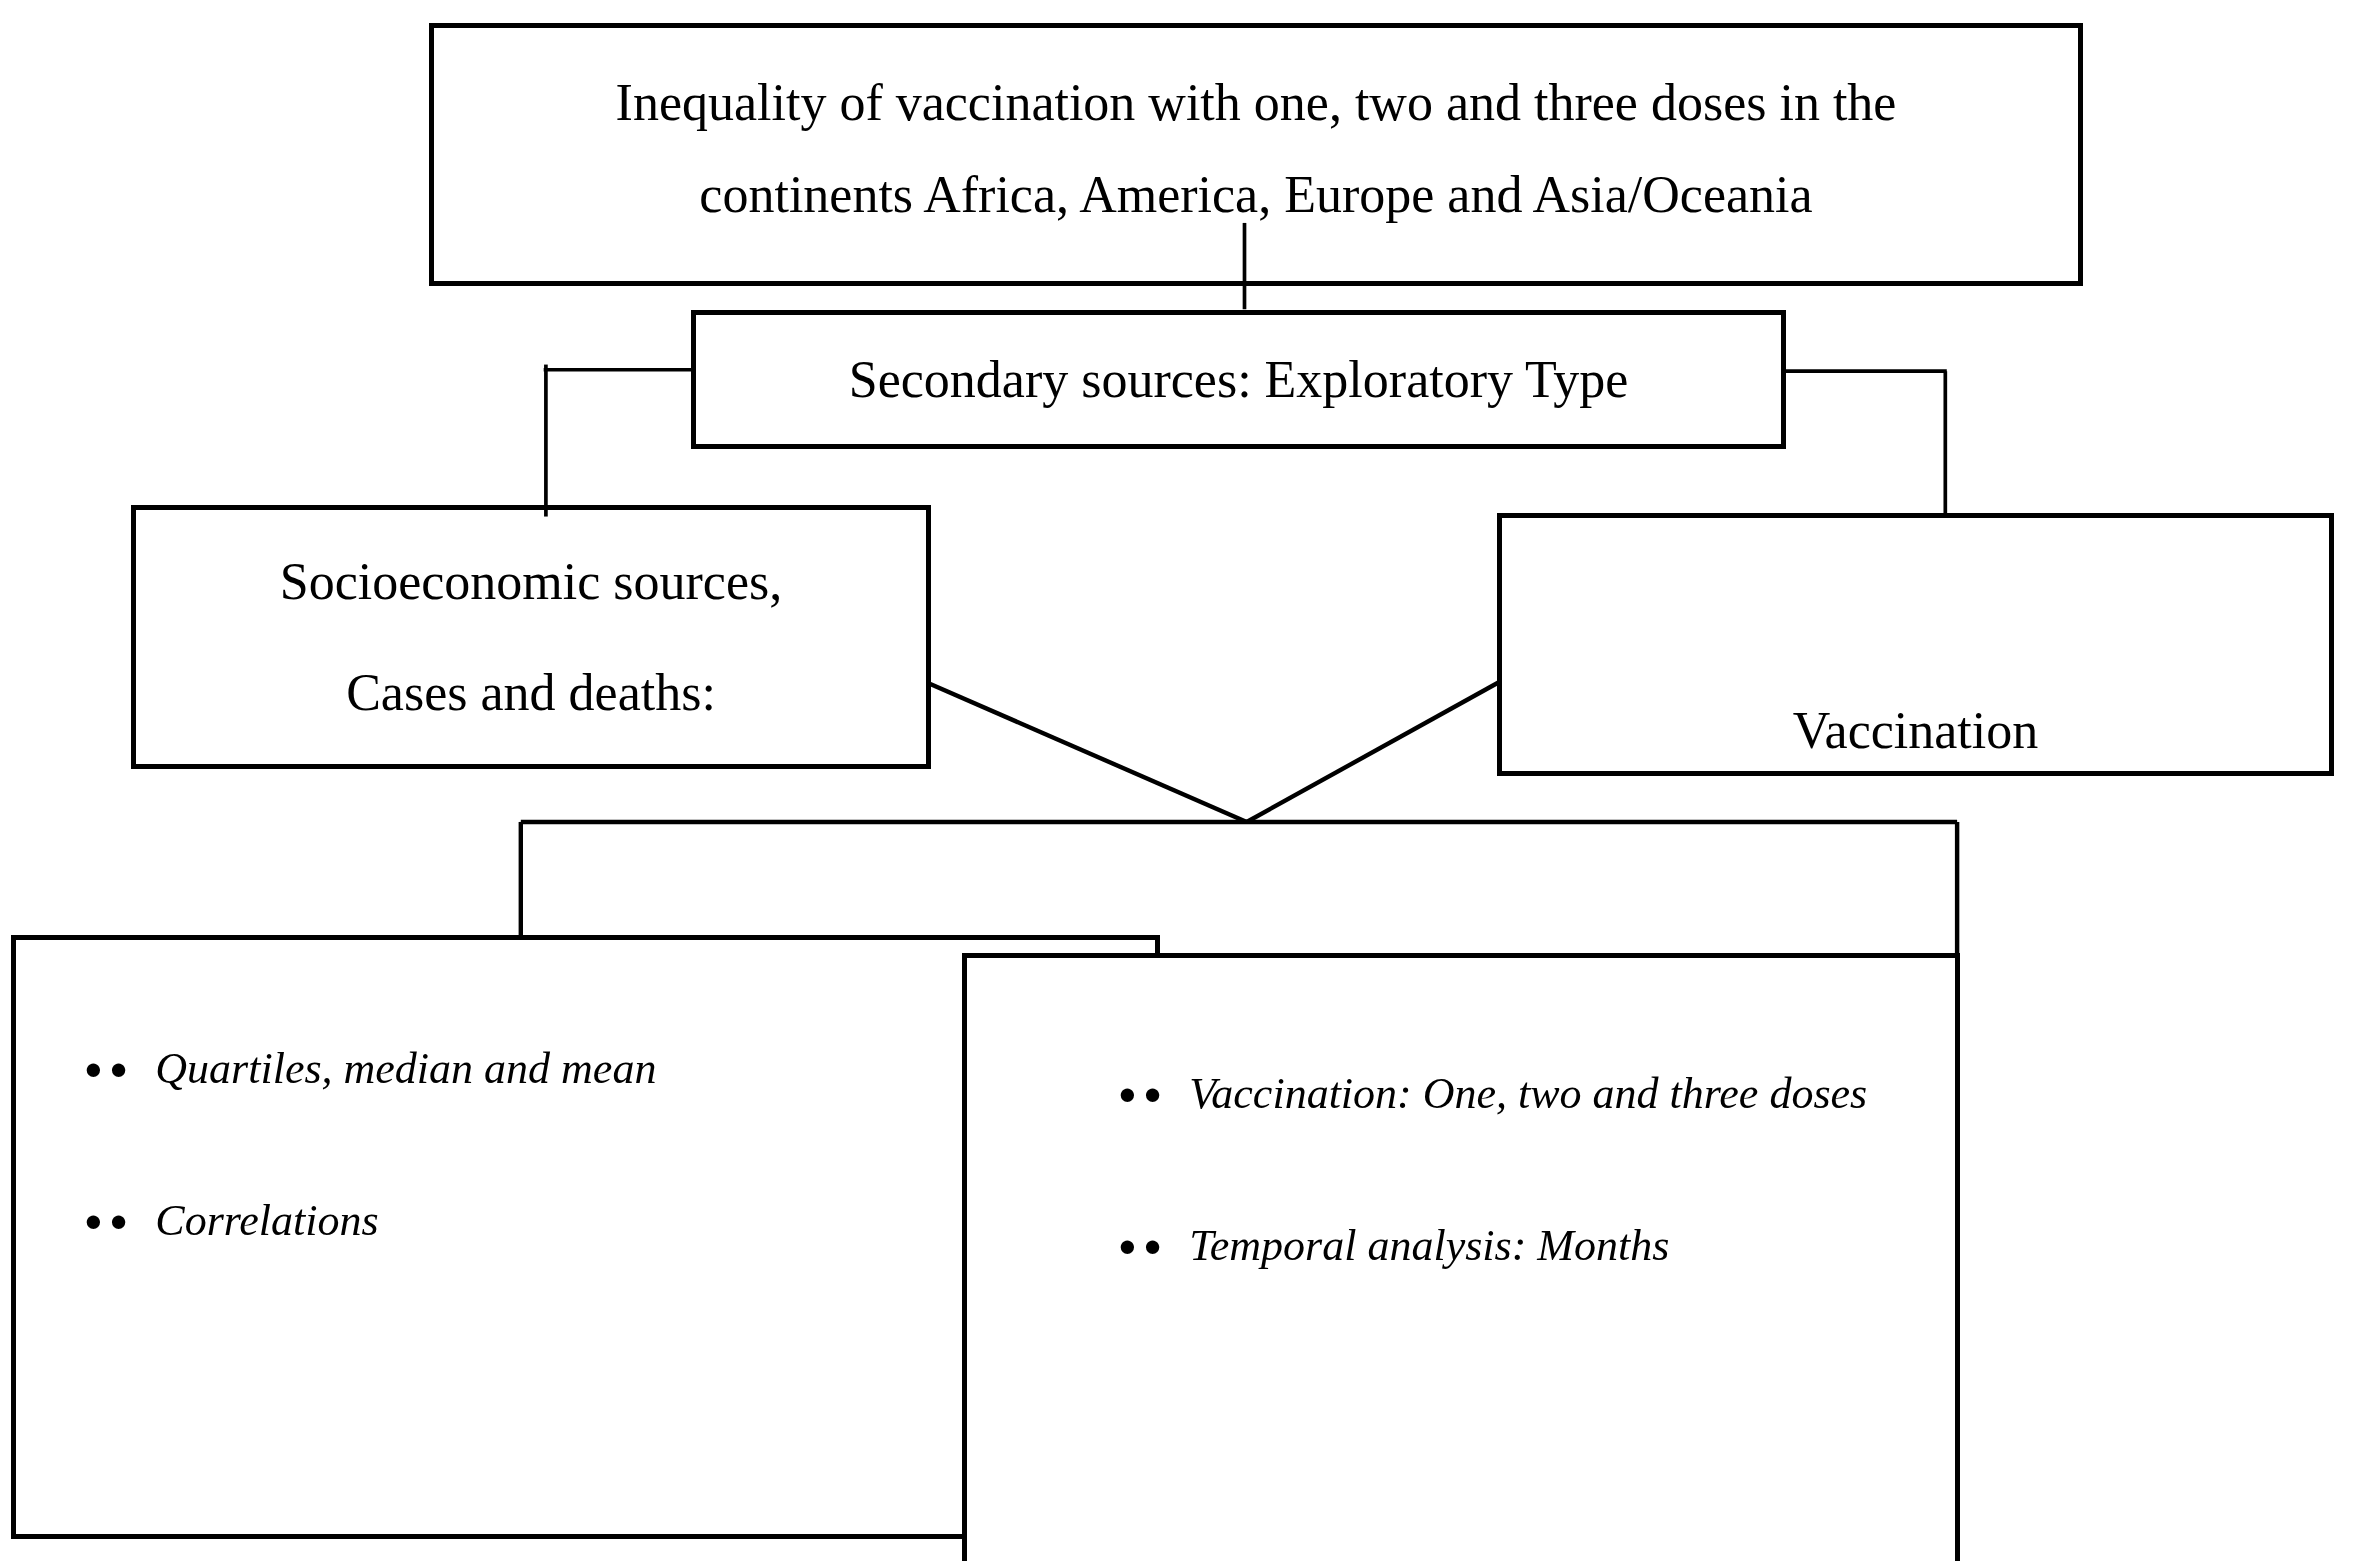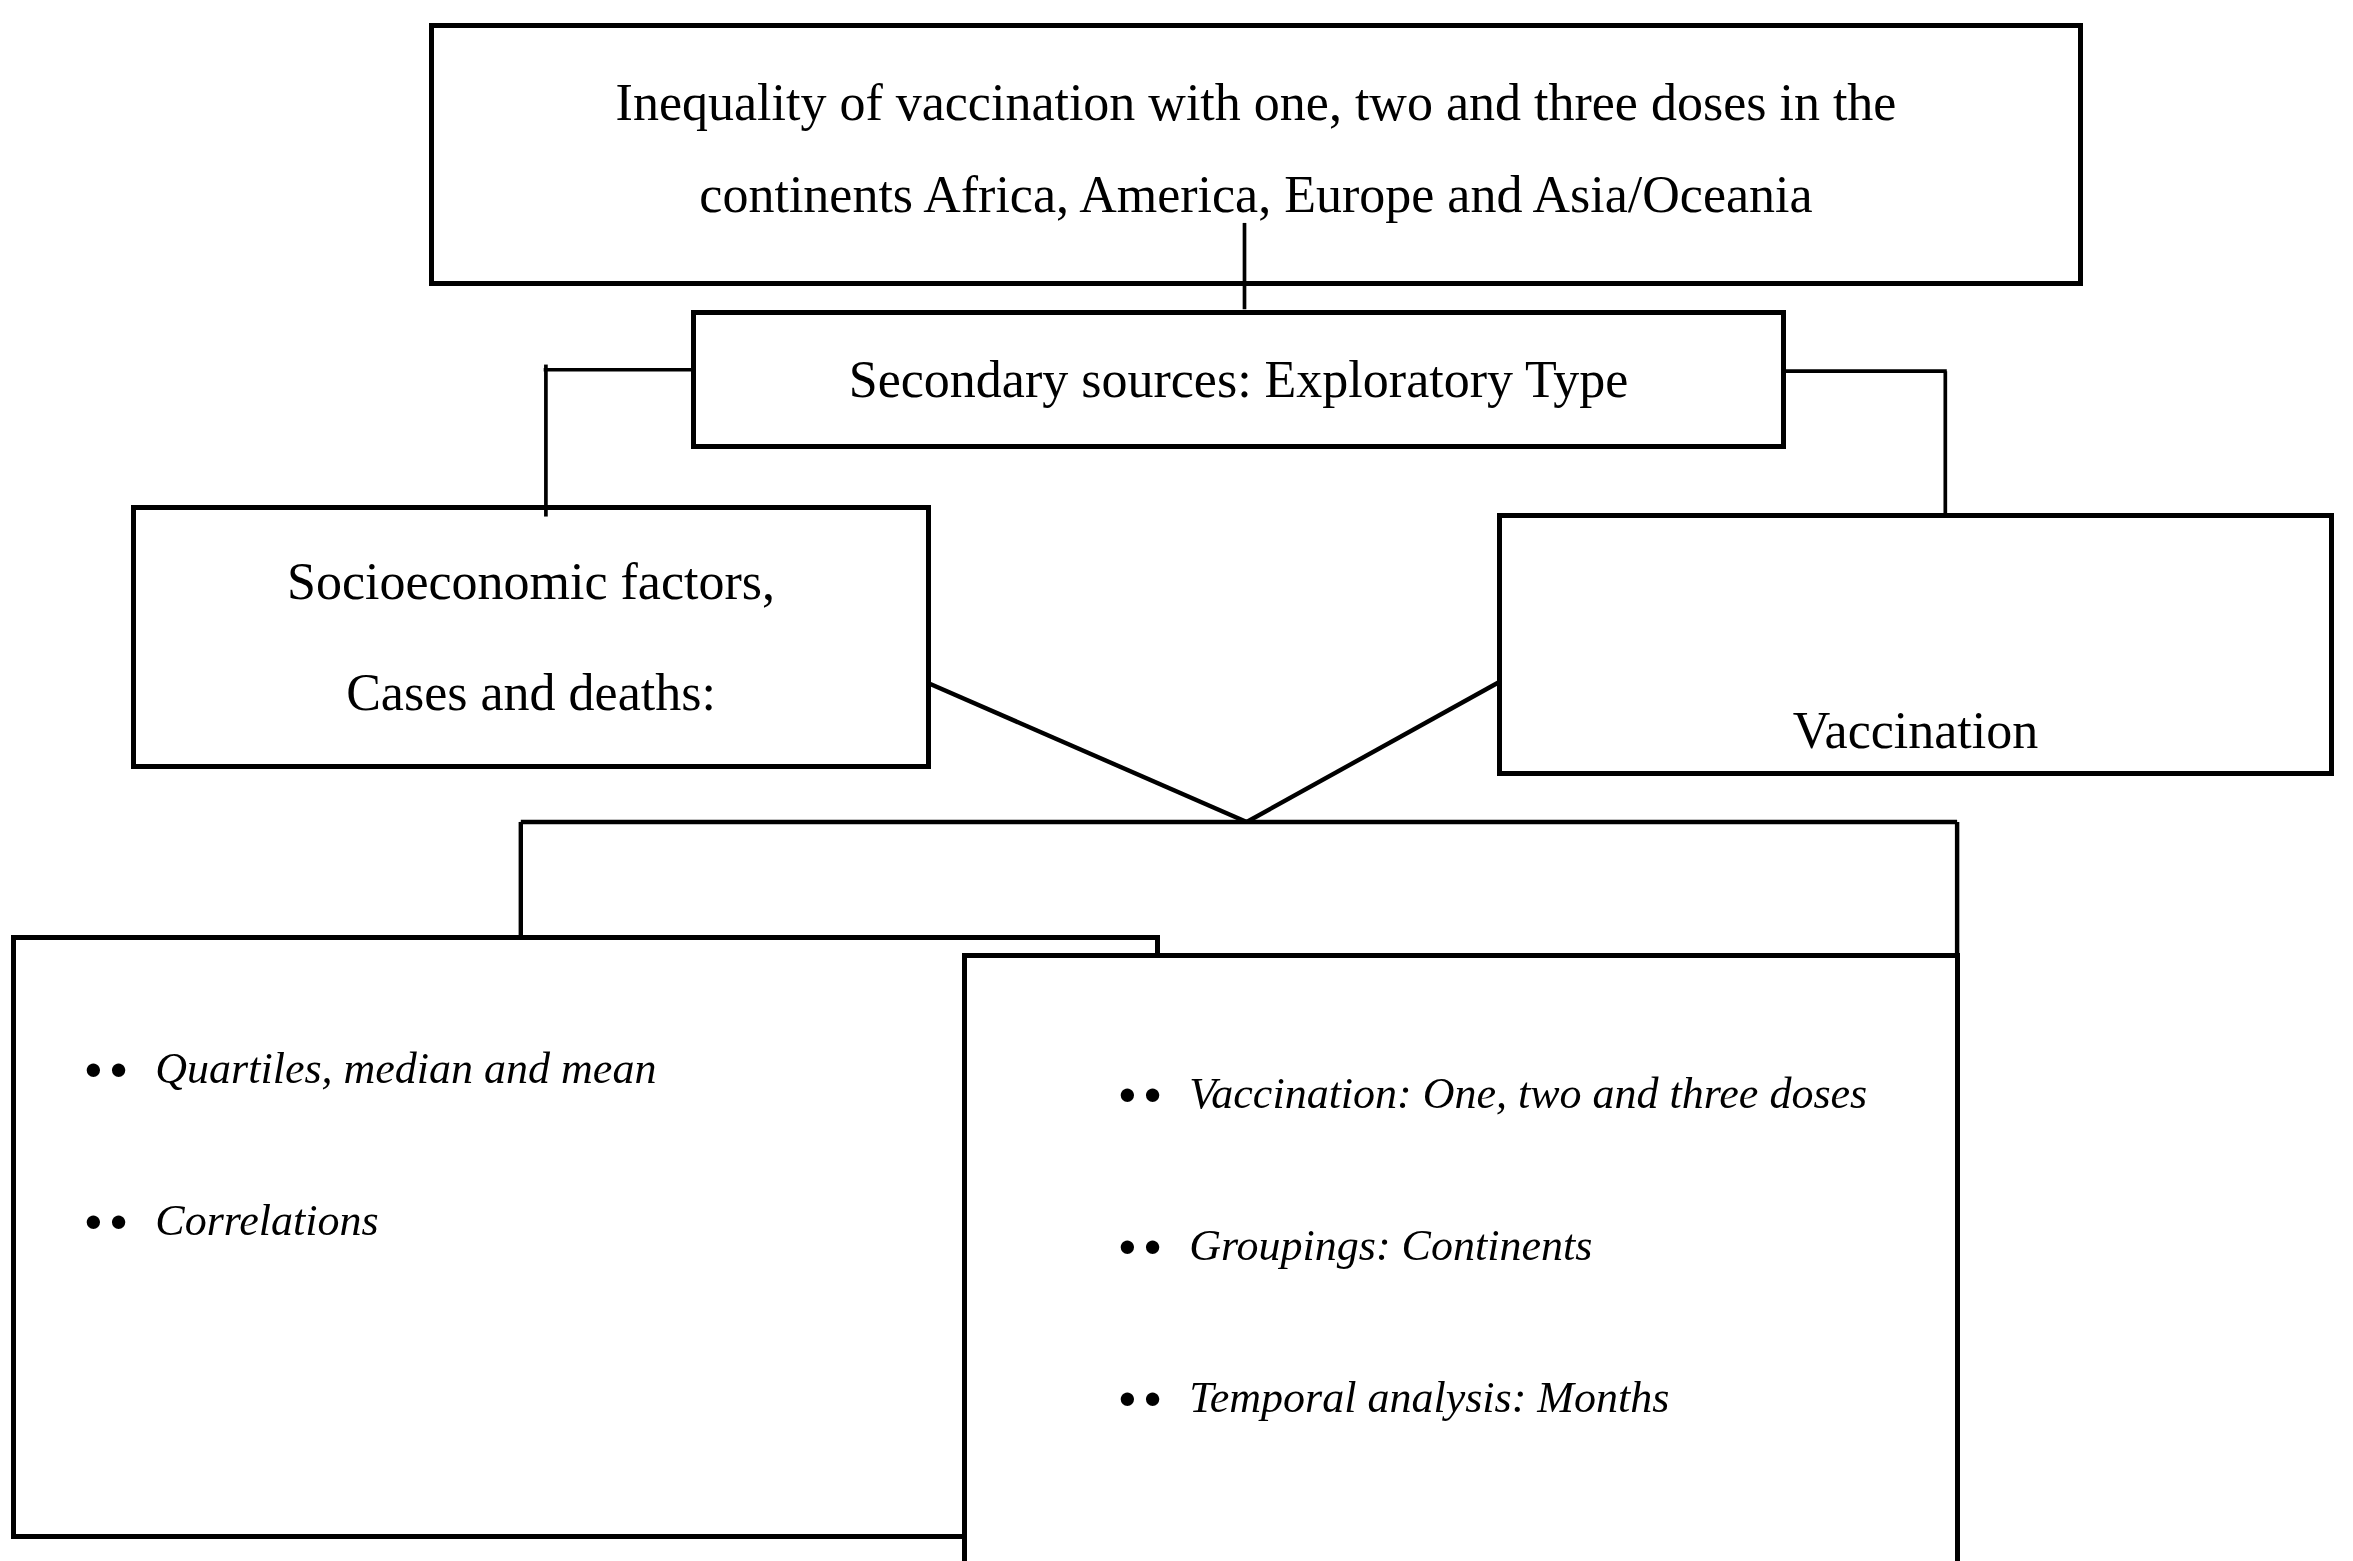--- a/index.html
+++ b/index.html
@@ -83,39 +83,38 @@
   <div class="box" id="title-box">
     <div class="line">Inequality of vaccination with one, two and three doses in the</div>
     <div class="line">continents Africa, America, Europe and Asia/Oceania</div>
   </div>
 
   <div class="box" id="method-box">
     <div class="line">Secondary sources: Exploratory Type</div>
   </div>
 
   <div class="box" id="left-box">
-    <div class="line">Socioeconomic factors,</div>
+    <div class="line">Socioeconomic sources,</div>
     <div class="line">Cases and deaths:</div>
   </div>
 
   <div class="box" id="right-box">
     <div class="line">Vaccination</div>
   </div>
 
   <div class="box" id="analysis-left-box">
     <div class="bullet-list">
       <div class="bullet-item"><span class="bullet-glyph">●●</span><span>Quartiles, median and mean</span></div>
       <div class="bullet-item"><span class="bullet-glyph">●●</span><span>Correlations</span></div>
     </div>
   </div>
 
   <div class="box" id="analysis-right-box">
     <div class="bullet-list">
       <div class="bullet-item"><span class="bullet-glyph">●●</span><span>Vaccination: One, two and three doses</span></div>
-      <div class="bullet-item"><span class="bullet-glyph">●●</span><span>Groupings: Continents</span></div>
       <div class="bullet-item"><span class="bullet-glyph">●●</span><span>Temporal analysis: Months</span></div>
     </div>
   </div>
 
   <svg id="connector-layer" viewBox="0 0 3191 2117">
     <line x1="1687" y1="302" x2="1687" y2="419" stroke-width="5"></line>
     <line x1="737" y1="501" x2="940" y2="501" stroke-width="5"></line>
     <line x1="740" y1="494" x2="740" y2="700" stroke-width="5"></line>
     <line x1="2418" y1="503" x2="2639" y2="503" stroke-width="5"></line>
     <line x1="2637" y1="503" x2="2637" y2="700" stroke-width="5"></line>

